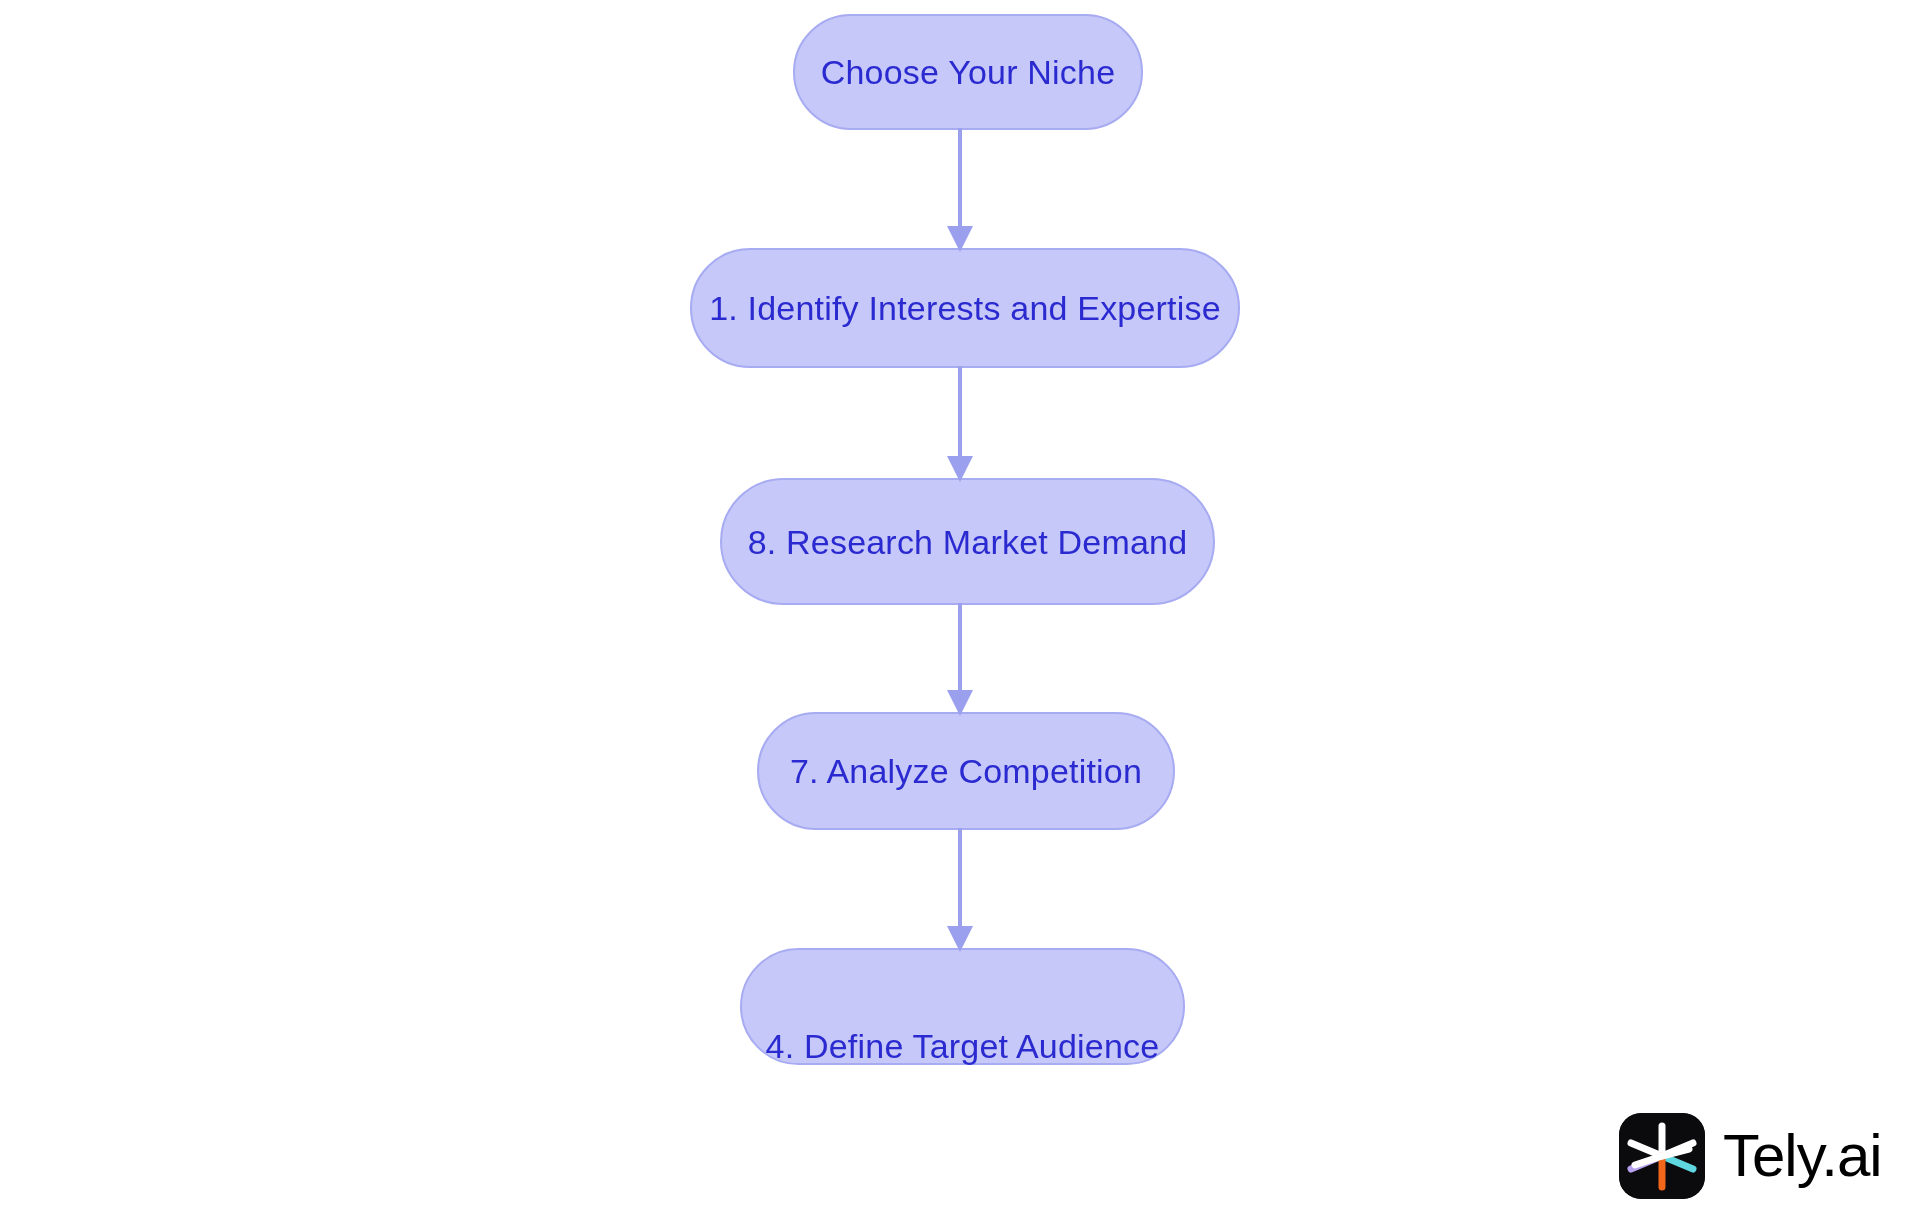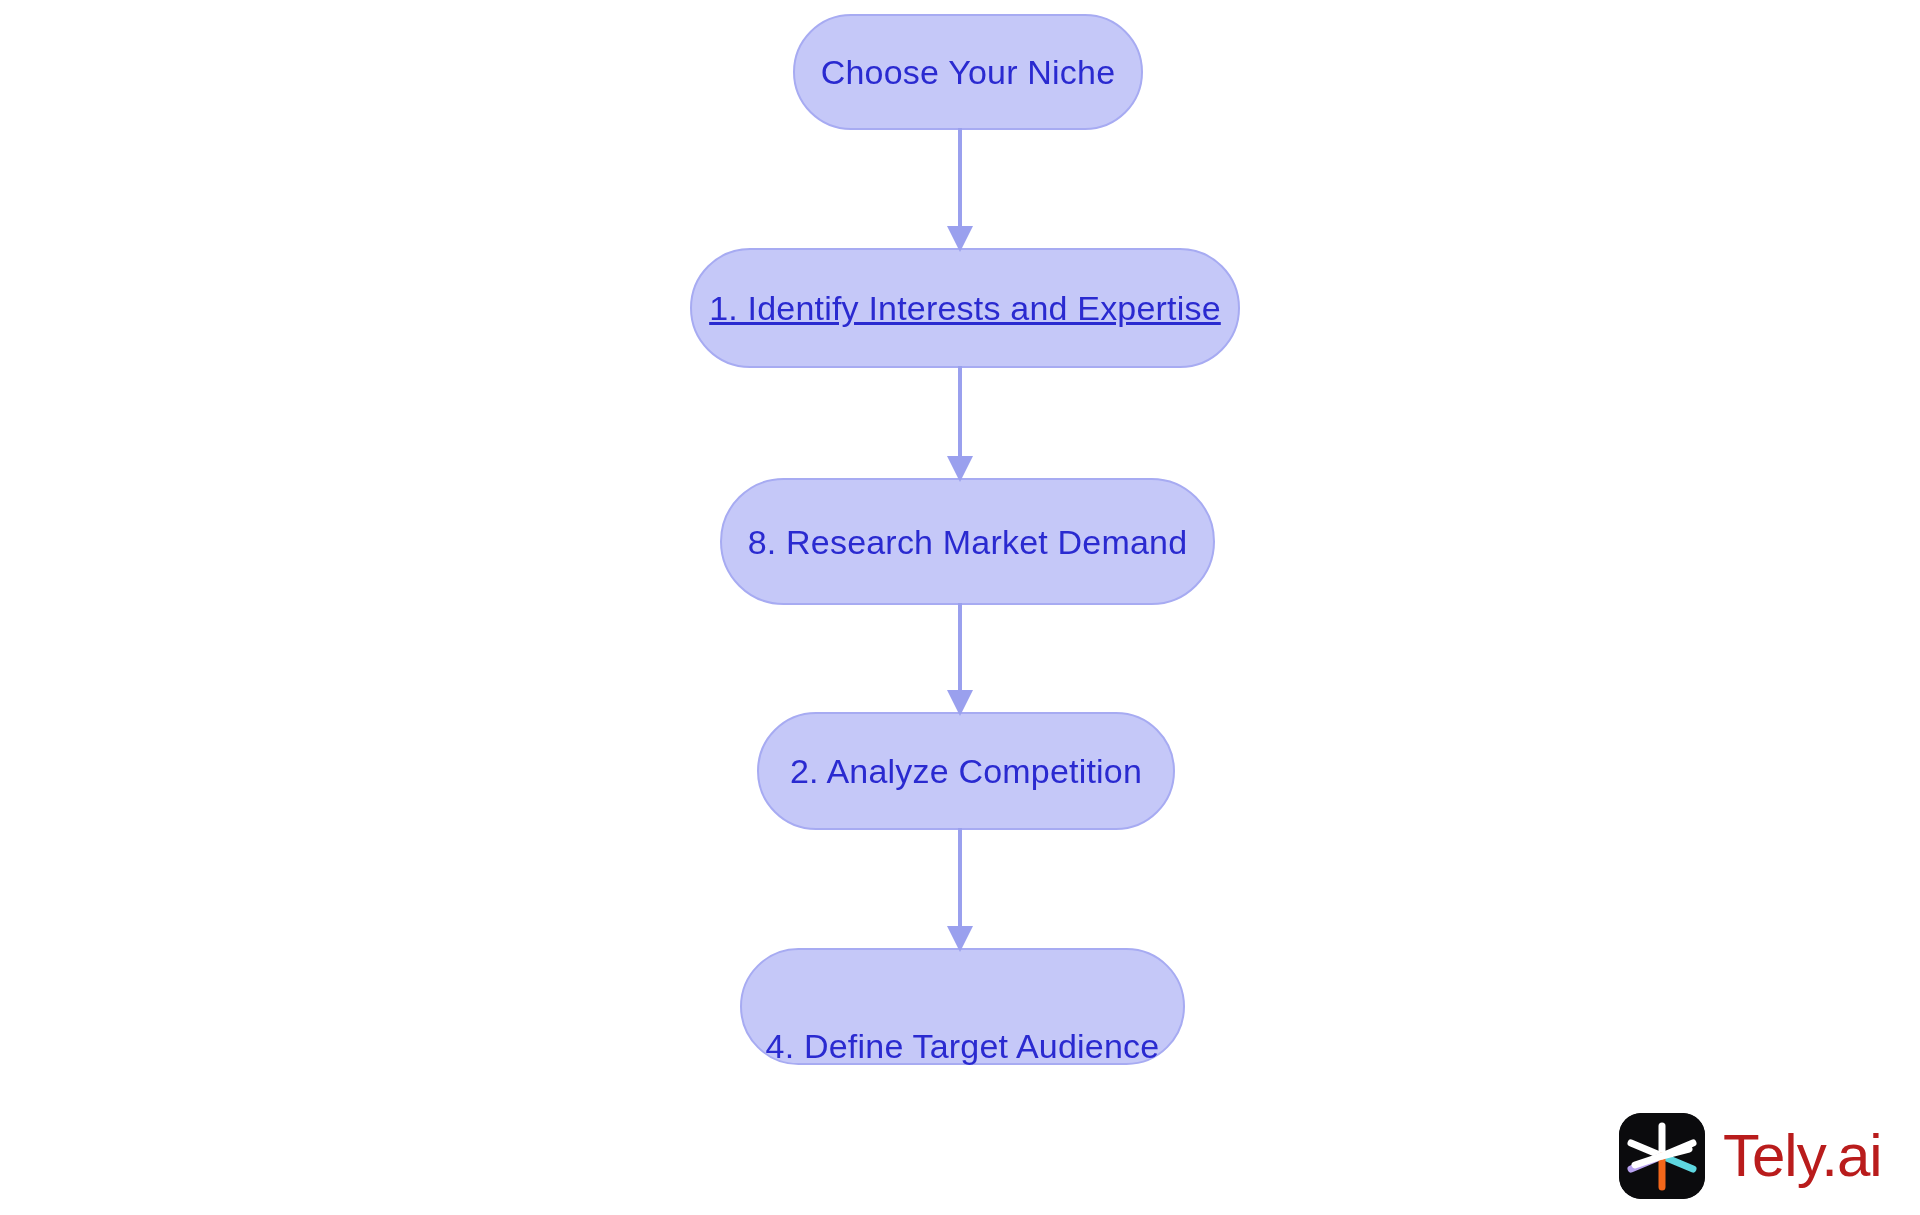--- a/index.html
+++ b/index.html
@@ -43,21 +43,21 @@
     line-height: 1;
     user-select: none;
   }
 
   .node-label {
     display: block;
     padding: 0 10px;
   }
 
   #node-0 { left: 793px; top: 14px;  width: 350px; height: 116px; }
-  #node-1 { left: 690px; top: 248px; width: 550px; height: 120px; text-decoration: underline; }
+  #node-1 { left: 690px; top: 248px; width: 550px; height: 120px; }
   #node-2 { left: 720px; top: 478px; width: 495px; height: 127px; }
   #node-3 { left: 757px; top: 712px; width: 418px; height: 118px; }
   #node-4 { left: 740px; top: 948px; width: 445px; height: 117px; align-items: flex-end; }
 
   
   .connector {
     position: absolute;
     left: 946px;
     width: 28px;
   }
@@ -80,21 +80,21 @@
   #brand-mark {
     width: 86px;
     height: 86px;
     border-radius: 22px;
     background: #0b0b0d;
     display: block;
   }
   #brand-wordmark {
     font-size: 60px;
     font-weight: 400;
-    color: #b91c1c;
+    color: #000000;
     letter-spacing: -1px;
     line-height: 1;
     white-space: nowrap;
   }
 </style>
 </head>
 <body>
 
 <div id="canvas">
 
@@ -104,21 +104,21 @@
 
   <div class="node" id="node-1">
     <span class="node-label">1. Identify Interests and Expertise</span>
   </div>
 
   <div class="node" id="node-2">
     <span class="node-label">8. Research Market Demand</span>
   </div>
 
   <div class="node" id="node-3">
-    <span class="node-label">2. Analyze Competition</span>
+    <span class="node-label">7. Analyze Competition</span>
   </div>
 
   <div class="node" id="node-4">
     <span class="node-label">4. Define Target Audience</span>
   </div>
 
   <div class="connector" id="connector-0">
     <svg width="28" height="124" viewBox="0 0 28 124" aria-hidden="true">
       <line x1="14" y1="0" x2="14" y2="100" stroke="#9aa0ee" stroke-width="4"></line>
       <polygon points="1,98 27,98 14,124" fill="#9aa0ee"></polygon>

